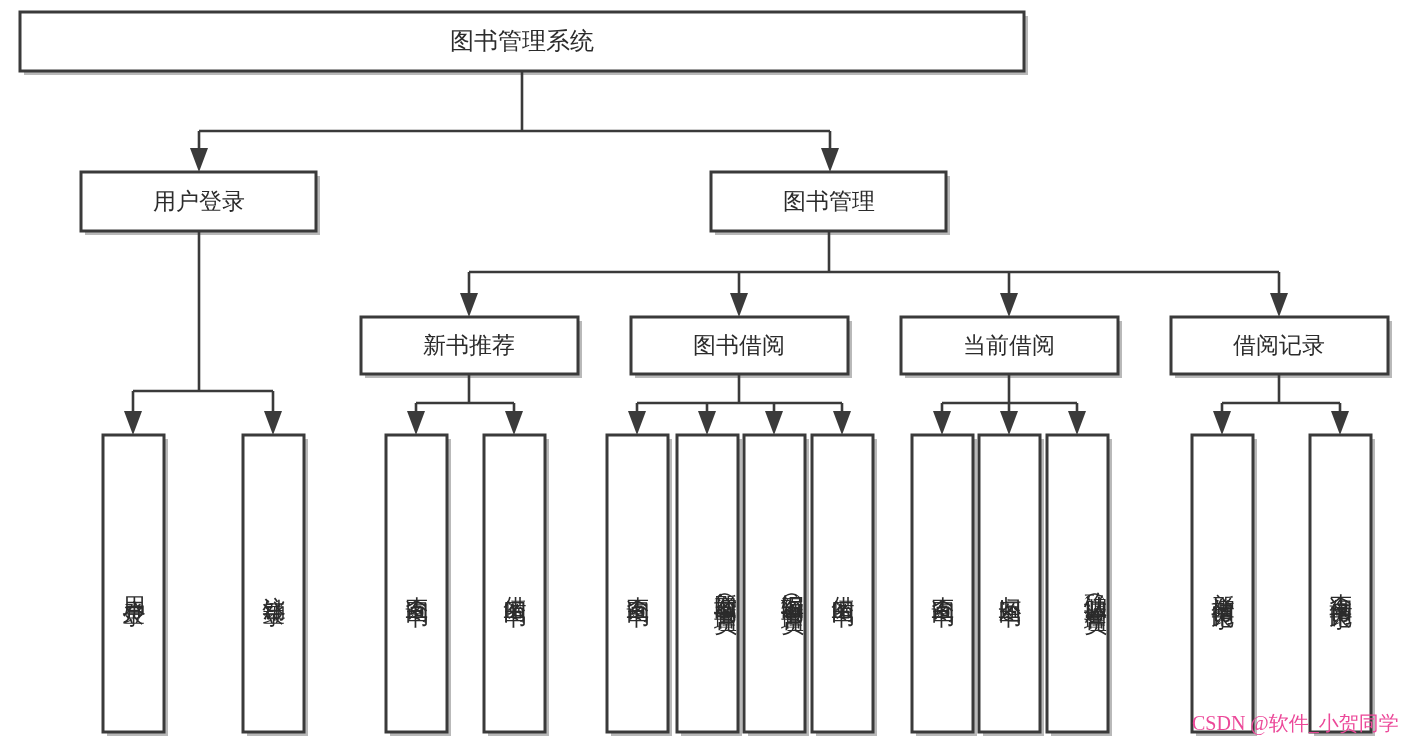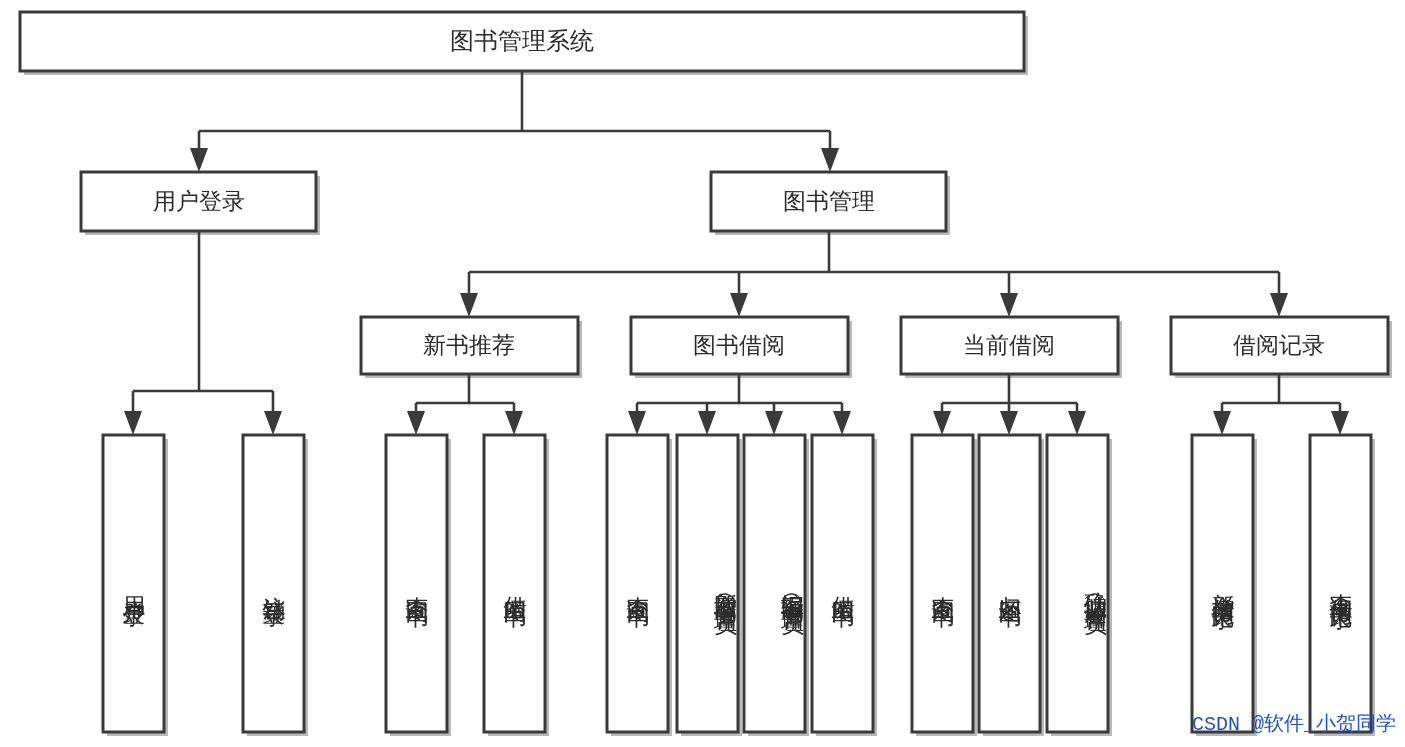--- a/index.html
+++ b/index.html
@@ -65,23 +65,23 @@
     display: flex;
     align-items: center;
     justify-content: center;
     text-align: center;
     white-space: nowrap;
     pointer-events: none;
     box-sizing: border-box;
   }
   .watermark {
     position: absolute;
-    font-family: Liberation Mono, monospace;
+    font-family: Liberation Serif, serif;
     font-size: 20px;
-    color: #1d4ed8;
+    color: #ec4899;
     white-space: nowrap;
     left: 1192px;
     top: 710px;
   }
   .leaf-layer {
     position: absolute;
     top: 0; left: 0;
     width: 1405px;
     height: 747px;
     pointer-events: none;

